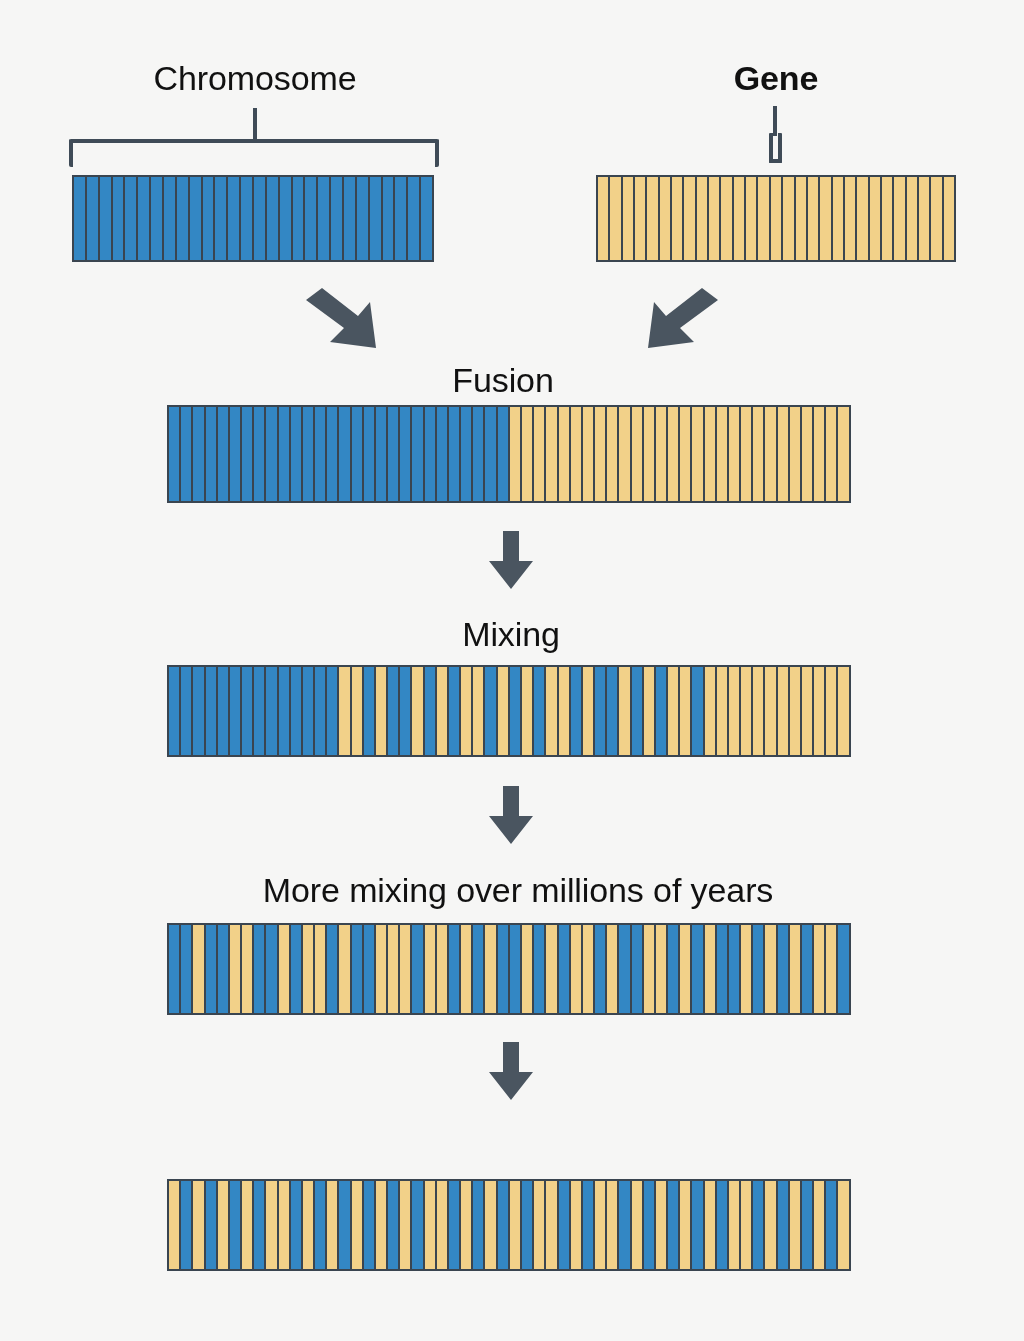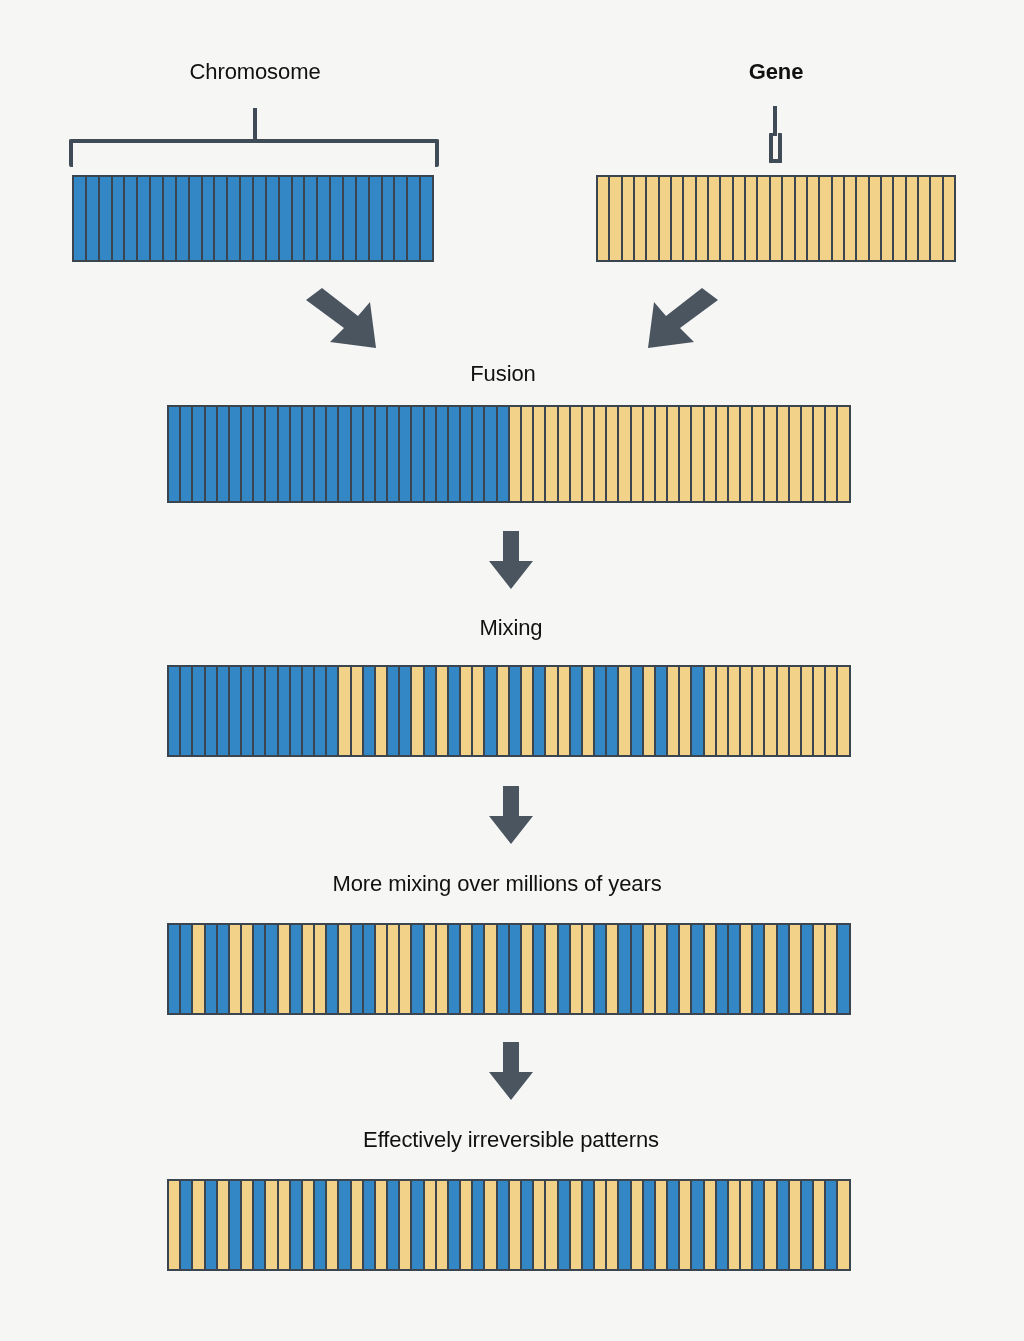--- a/index.html
+++ b/index.html
@@ -16,21 +16,21 @@
     position: relative;
     width: 1024px;
     height: 1341px;
     background: #f6f6f5;
     overflow: hidden;
   }
 
   .label {
     position: absolute;
     color: #111111;
-    font-size: 22px;
+    font-size: 34px;
     line-height: 1;
     white-space: nowrap;
     font-weight: 400;
     letter-spacing: -0.1px;
   }
   .label.center {
     text-align: center;
     transform: translateX(-50%);
   }
 
@@ -304,21 +304,21 @@
       <div class="seg yellow"></div>
       <div class="seg yellow"></div>
     </div>
 
   <div class="arrow" style="left:487px; top:786px;">
     <svg width="48" height="60" viewBox="0 0 48 60">
       <polygon points="16,0 32,0 32,30 46,30 24,58 2,30 16,30" fill="#4a5560"></polygon>
     </svg>
   </div>
 
-  <div class="label center" style="left:497px; top:873px;">More mixing over millions of years</div>
+  <div class="label center" style="left:518px; top:873px;">More mixing over millions of years</div>
 
   <div class="bar" style="left:167px; top:923px; width:684px; height:92px;">
       <div class="seg blue"></div>
       <div class="seg blue"></div>
       <div class="seg yellow"></div>
       <div class="seg blue"></div>
       <div class="seg blue"></div>
       <div class="seg yellow"></div>
       <div class="seg yellow"></div>
       <div class="seg blue"></div>
@@ -371,21 +371,20 @@
       <div class="seg yellow"></div>
       <div class="seg blue"></div>
     </div>
 
   <div class="arrow" style="left:487px; top:1042px;">
     <svg width="48" height="60" viewBox="0 0 48 60">
       <polygon points="16,0 32,0 32,30 46,30 24,58 2,30 16,30" fill="#4a5560"></polygon>
     </svg>
   </div>
 
-  <div class="label center" style="left:511px; top:1129px;">Effectively irreversible patterns</div>
 
   <div class="bar" style="left:167px; top:1179px; width:684px; height:92px;">
       <div class="seg yellow"></div>
       <div class="seg blue"></div>
       <div class="seg yellow"></div>
       <div class="seg blue"></div>
       <div class="seg yellow"></div>
       <div class="seg blue"></div>
       <div class="seg yellow"></div>
       <div class="seg blue"></div>

